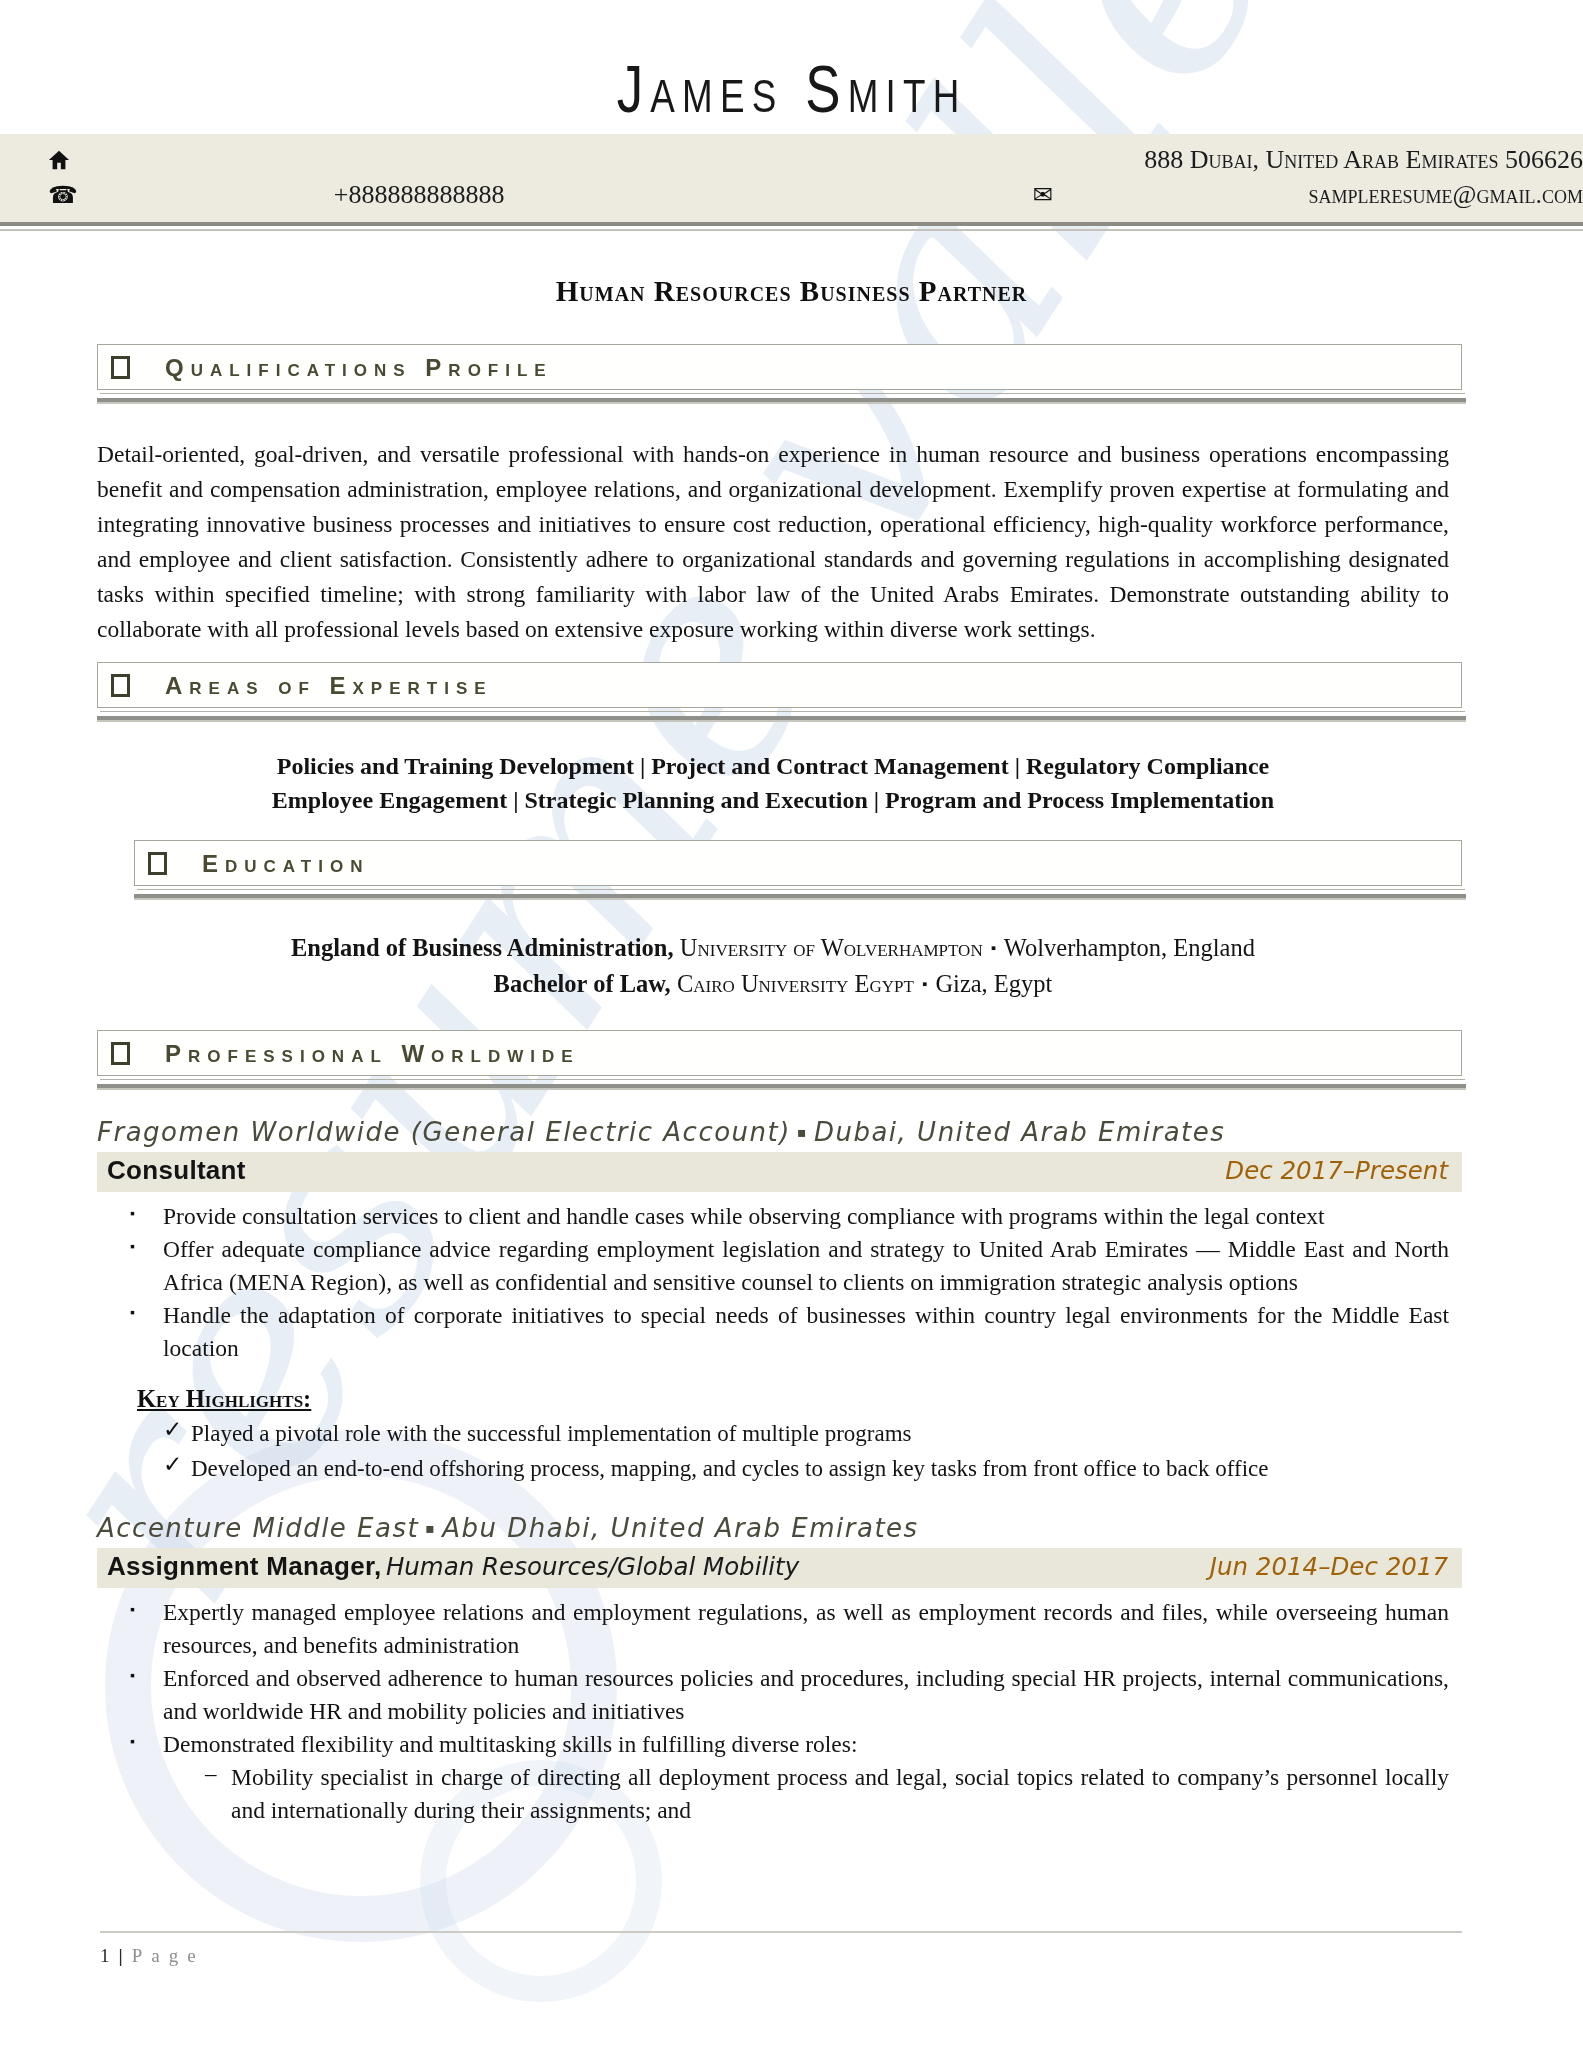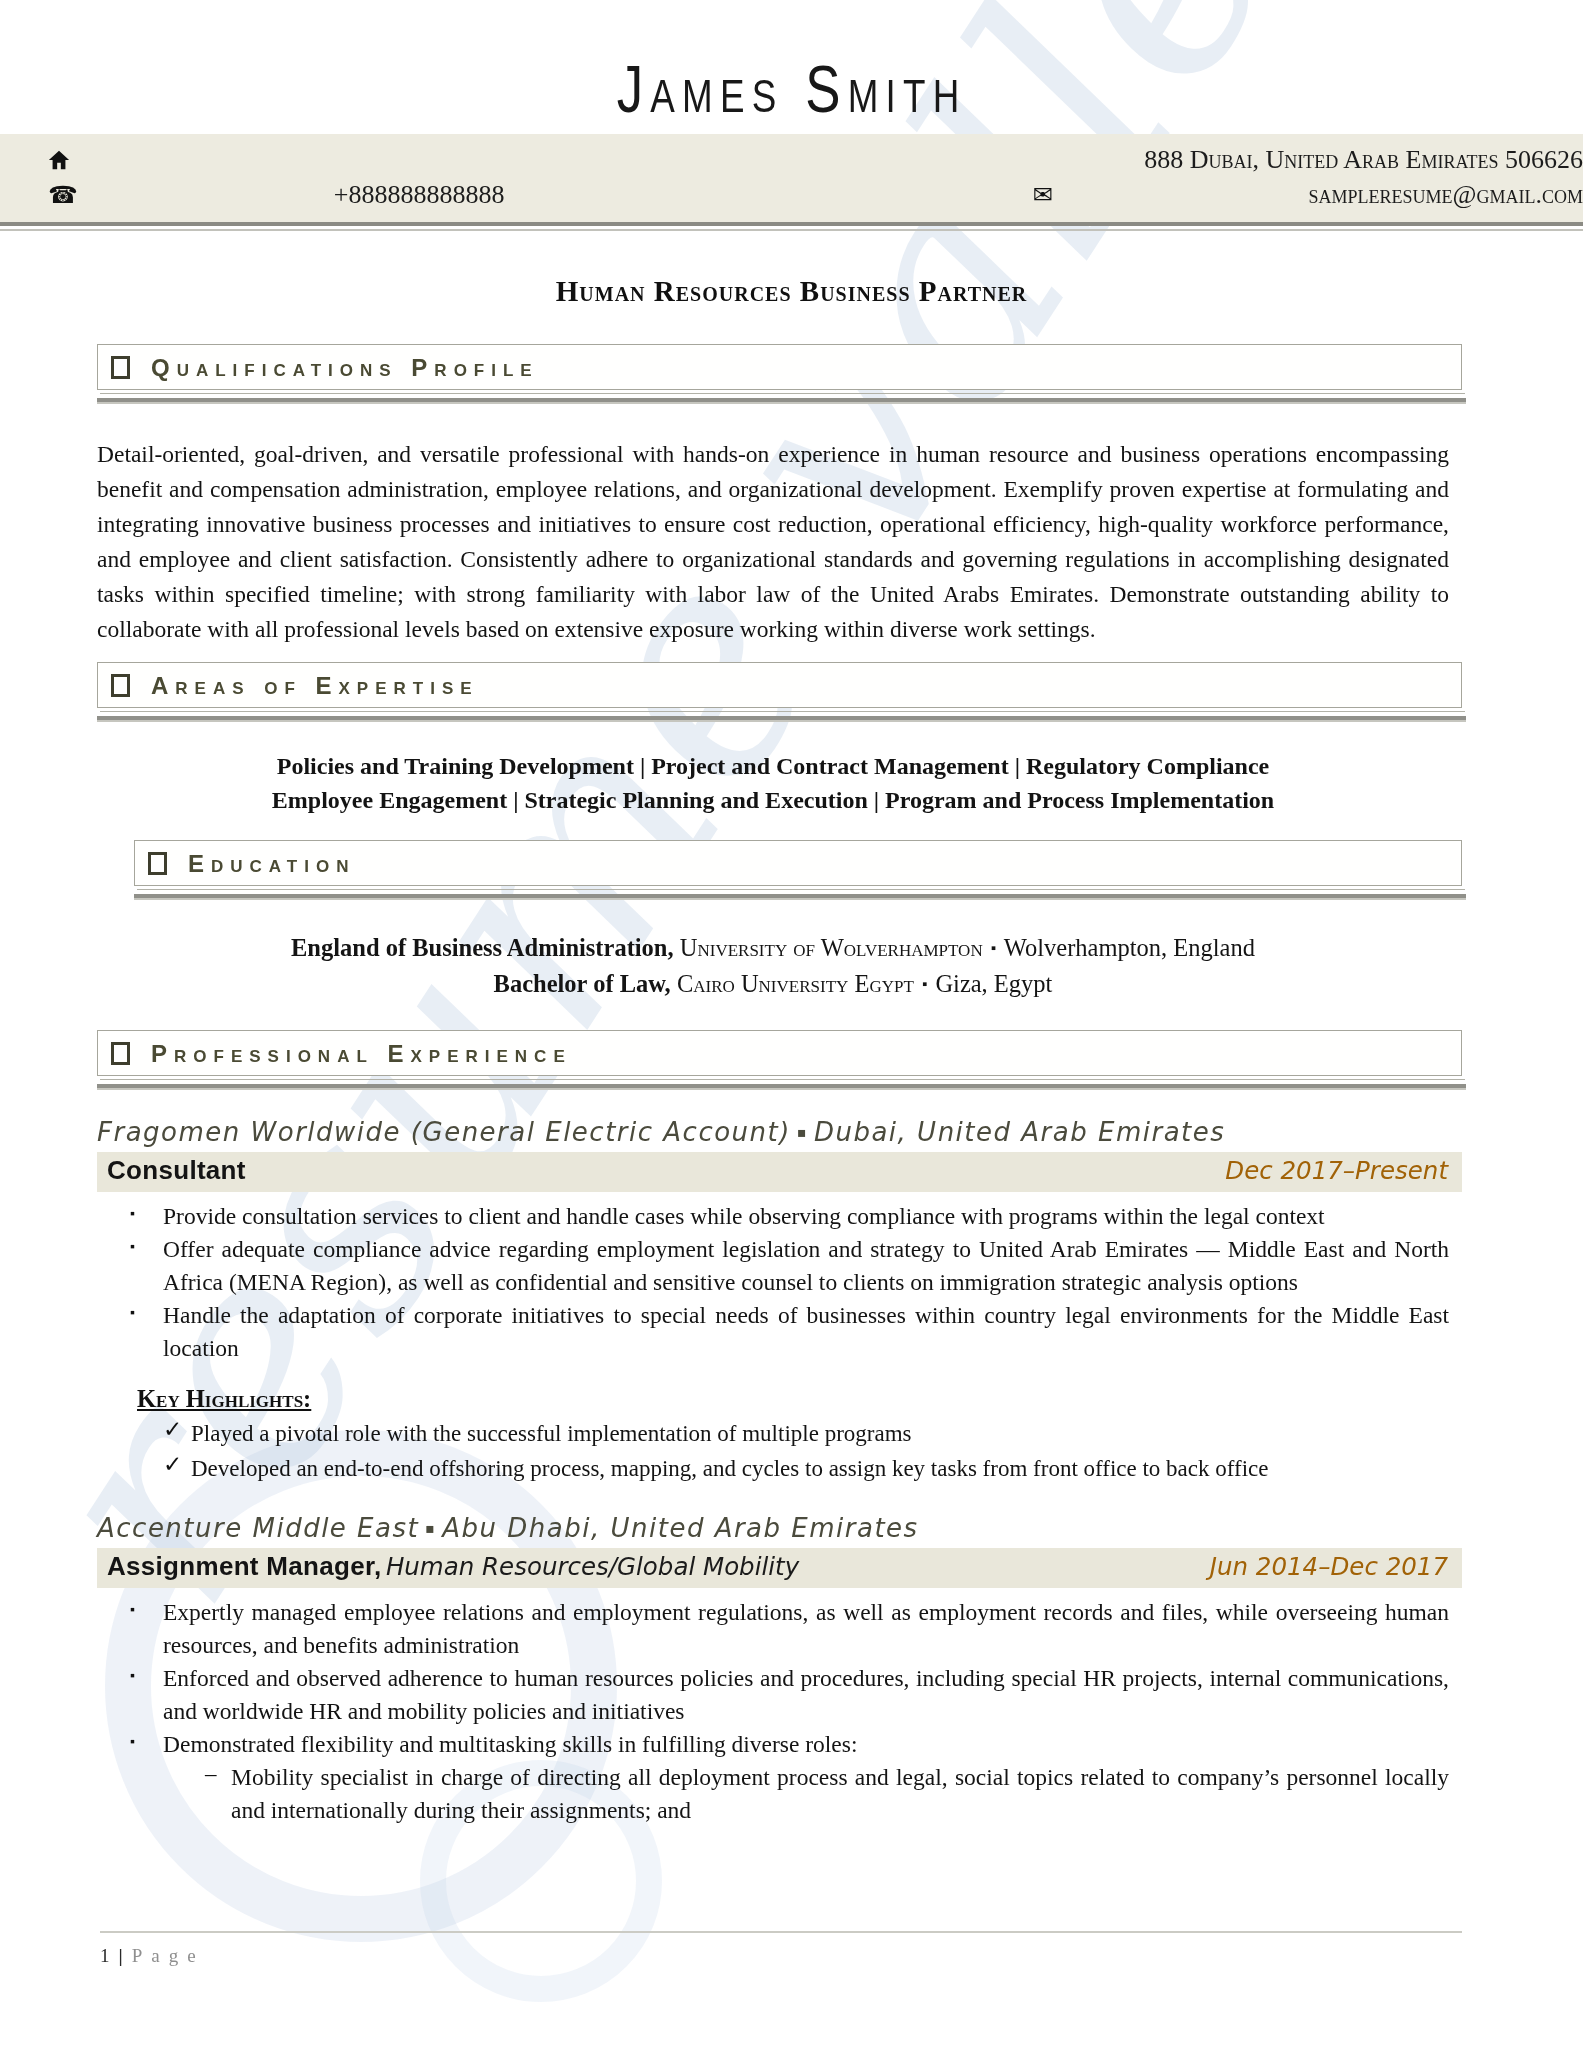--- a/index.html
+++ b/index.html
@@ -69,21 +69,21 @@
     content:""; position:absolute; left:2px; right:-4px; bottom:-5px;
     height:1px; background:#b2b2a8;
   }
   .sec-icon {
     width:13px; height:17px; border:3px solid #3e3e2d; margin-right:21px;
     background:transparent;
   }
   .sec-label {
     font-family:"Liberation Sans", sans-serif; font-weight:700;
     font-variant-caps:small-caps; font-size:24px; letter-spacing:7px;
-    color:#4a4a33; padding-top:1px;
+    color:#4a4a33; padding-top:1px;margin-left:14px;
   }
   .sec-rule {
     height:4px; background:#90908a; border-bottom:2px solid #c6c6bf;
     margin-top:8px; margin-right:-4px;
   }
 
   .profile-text {
     margin-top:33px; font-size:23.5px; line-height:35px;
     text-align:justify; color:#131313;
   }
@@ -216,21 +216,21 @@
           <span class="edu-degree">Bachelor of Law,</span>
           <span class="edu-school">Cairo University Egypt</span>
           <span class="edu-sep">▪</span>
           <span>Giza, Egypt</span>
         </div>
       </div>
 
       <div class="sec-wrap" style="margin-top:28px;">
         <div class="sec-box">
           <span class="sec-icon"></span>
-          <span class="sec-label">Professional Experience</span>
+          <span class="sec-label">Professional Worldwide</span>
         </div>
         <div class="sec-rule"></div>
       </div>
 
       <div>
           <div class="company-line"><span>Fragomen Worldwide (General Electric Account)</span><span class="company-sep">▪</span><span>Dubai, United Arab Emirates</span></div>
           <div class="job-band">
             <span class="job-left"><span class="job-title">Consultant</span></span>
             <span class="job-dates">Dec 2017–Present</span>
           </div>

